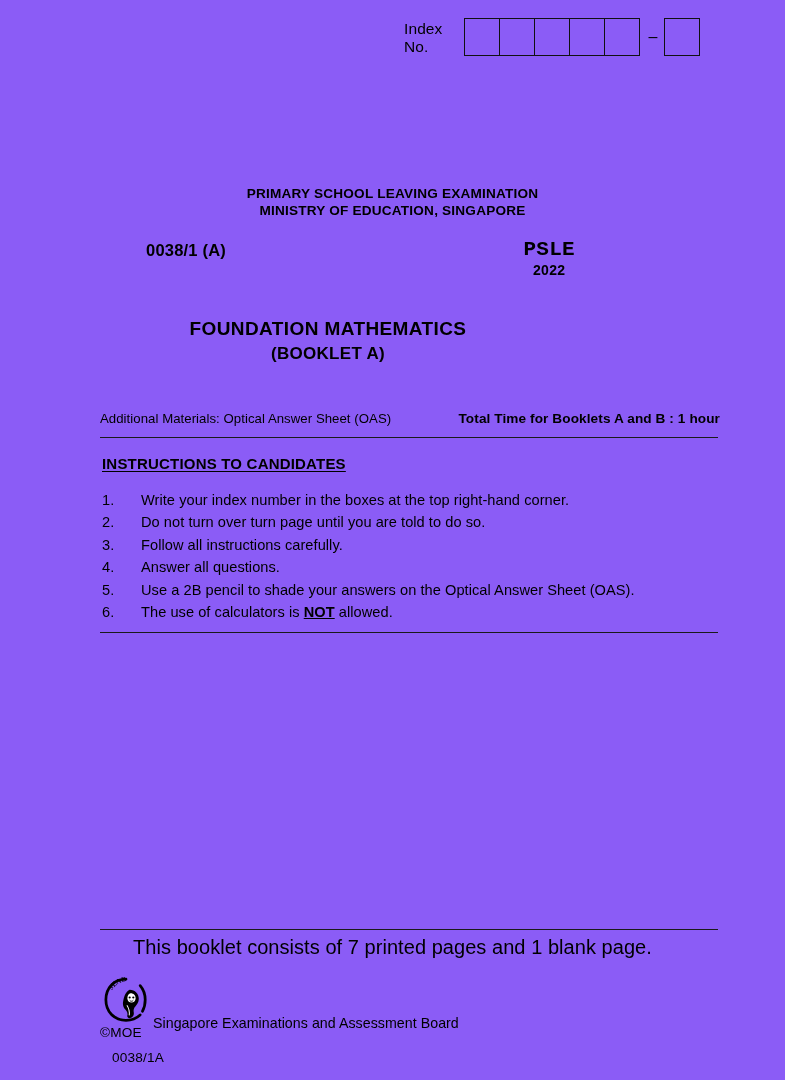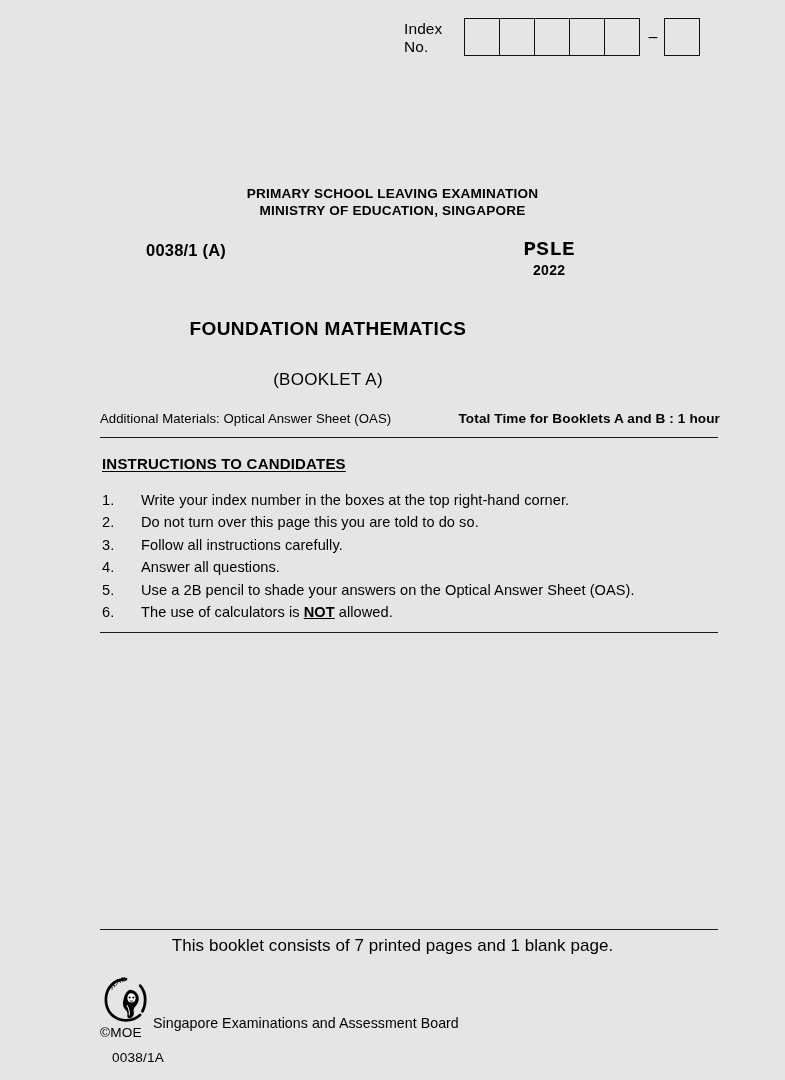--- a/index.html
+++ b/index.html
@@ -10,21 +10,21 @@
   }
   body {
     font-family: "Liberation Sans", sans-serif;
     color: #000000;
   }
   .page {
     position: relative;
     width: 785px;
     height: 1080px;
     margin: 0 auto;
-    background: #e5e5e5;
+    background: #8b5cf6;
     overflow: hidden;
   }
 
   
   .index-block {
     position: absolute;
     left: 404px;
     top: 18px;
     display: flex;
     align-items: flex-start;
@@ -128,25 +128,24 @@
     line-height: 25px;
     letter-spacing: 0.4px;
   }
   .title-paper {
     font-weight: bold;
     font-size: 17px;
     line-height: 25px;
     letter-spacing: 0.4px;
   }
   .title-booklet {
-    font-weight: normal;
+    font-weight: bold;
     font-size: 17px;
     line-height: 25px;
     letter-spacing: 0.3px;
-    margin-top: 26px;
   }
 
   
   .materials-row {
     position: absolute;
     top: 411px;
     left: 100px;
     width: 620px;
     display: flex;
     align-items: center;
@@ -210,21 +209,21 @@
     text-underline-offset: 1px;
   }
 
   
   .booklet-note {
     position: absolute;
     top: 936px;
     left: 0;
     width: 785px;
     text-align: center;
-    font-size: 17px;
+    font-size: 20px;
     letter-spacing: 0.05px;
   }
   .seab-row {
     position: absolute;
     top: 968px;
     left: 103px;
     display: flex;
     align-items: center;
   }
   .seab-logo {
@@ -303,21 +302,21 @@
   <div class="rule rule-top"></div>
 
   <div class="instructions-heading">INSTRUCTIONS TO CANDIDATES</div>
   <div class="instructions-list">
     <div class="instr-item">
       <div class="instr-num">1.</div>
       <div class="instr-text"><span>Write your index number in the boxes at the top right-hand corner.</span></div>
     </div>
     <div class="instr-item">
       <div class="instr-num">2.</div>
-      <div class="instr-text"><span>Do not turn over this page this you are told to do so.</span></div>
+      <div class="instr-text"><span>Do not turn over turn page until you are told to do so.</span></div>
     </div>
     <div class="instr-item">
       <div class="instr-num">3.</div>
       <div class="instr-text"><span>Follow all instructions carefully.</span></div>
     </div>
     <div class="instr-item">
       <div class="instr-num">4.</div>
       <div class="instr-text"><span>Answer all questions.</span></div>
     </div>
     <div class="instr-item">

